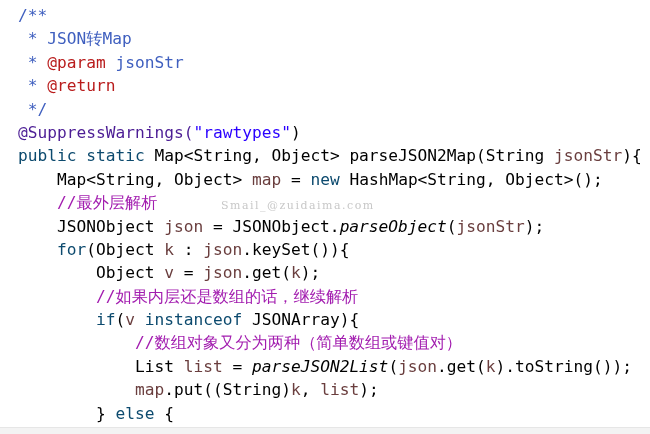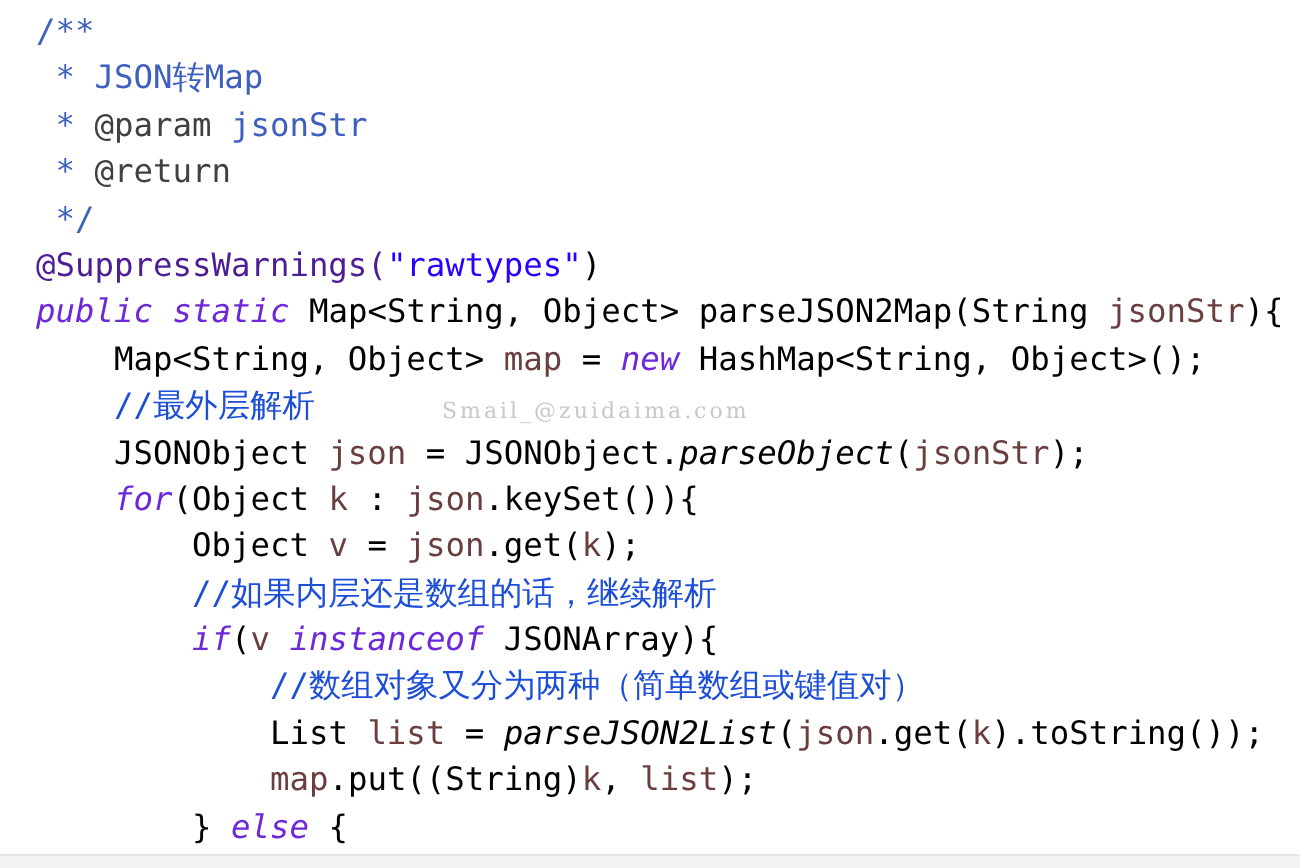--- a/index.html
+++ b/index.html
@@ -12,27 +12,27 @@
     position: absolute; left: 0; top: 0; width: 650px; height: 434px;
     background: #ffffff;
   }
   .code {
     position: absolute; left: 18px; top: 4px;
     font-size: 16.2px; line-height: 23.4px;
     white-space: pre; color: #000000;
   }
   .line { height: 23.4px; white-space: pre; }
   .doc { color: #3f5fbf; }
-  .doctag { color: #404040; margin-top: 12px; }
+  .doctag { color: #b91c1c; margin-top: 12px; }
   .docparam { color: #3f5fbf; }
   .annot { color: #4c1d95; }
   .str { color: #2a00ff; }
-  .kw { color: #6d28d9; font-style: italic; }
+  .kw { color: #0c4a6e; }
   .var { color: #6a3e3e; }
-  .cmt { color: #1d4ed8; margin-top: 20px; }
+  .cmt { color: #a21caf; margin-top: 20px; }
   .italic { font-style: italic; }
   .watermark {
     position: absolute; left: 221px; top: 199px;
     font-family: "DejaVu Serif", "Liberation Serif", serif;
     font-size: 11px; color: #c8c8c8; letter-spacing: 1.5px;
   }
   .bottom-bar {
     position: absolute; left: 0; top: 427px; width: 650px; height: 7px;
     background: #f3f3f3; border-top: 1px solid #e6e6e6;
   }

